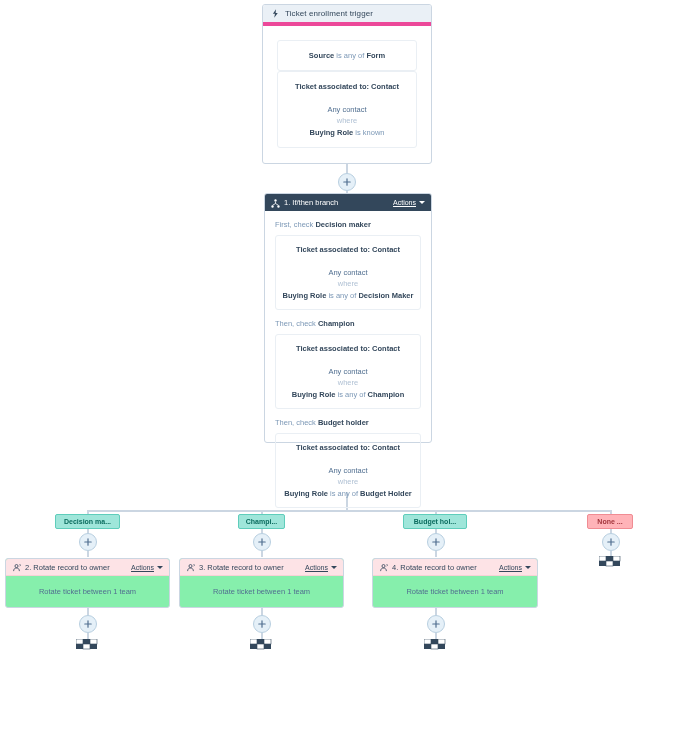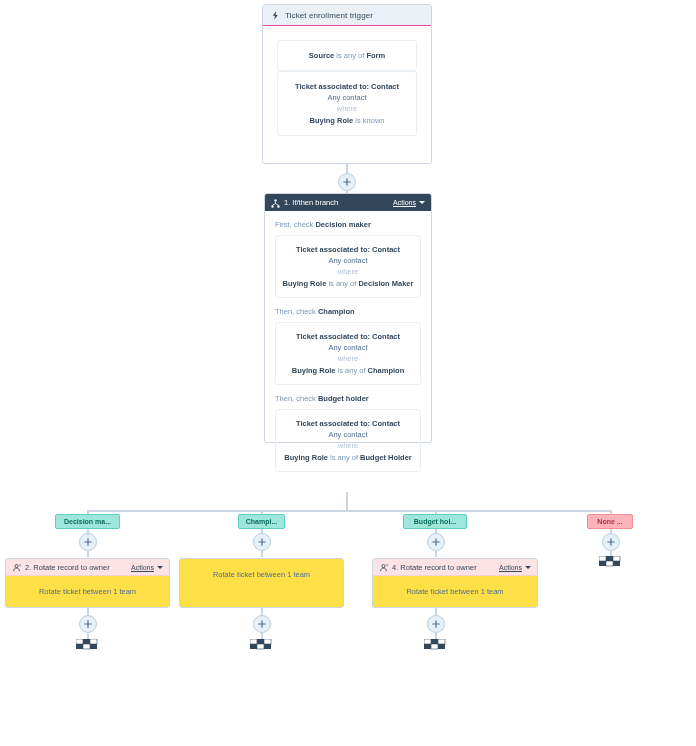--- a/index.html
+++ b/index.html
@@ -63,21 +63,21 @@
     background: #ffffff;
     border: 1px solid #cbd6e2;
     border-radius: 3px;
     box-sizing: border-box;
     z-index: 3;
   }
   .trigger-card { left: 262px; top: 4px; width: 170px; height: 160px; }
   .trigger-head {
     height: 21px;
     background: #eaf0f6;
-    border-bottom: 1px solid #ec4899;
+    border-bottom: 4px solid #ec4899;
     display: flex;
     align-items: center;
     padding: 0 8px;
     box-sizing: border-box;
     border-radius: 2px 2px 0 0;
   }
   .trigger-head .ttl {
     font-size: 8px;
     color: #33475b;
     margin-left: 5px;
@@ -98,21 +98,21 @@
     text-align: center;
   }
   .crit-line {
     font-size: 7.5px;
     color: #33475b;
     line-height: 11px;
     white-space: nowrap;
   }
   .crit-line b { font-weight: bold; color: #33475b; }
   .crit-line .lt { color: #7c98b6; font-weight: normal; }
-  .crit-sub { font-size: 7.5px; color: #516f90; line-height: 11px; }
+  .crit-sub { font-size: 7.5px; color: #516f90; line-height: 11px; margin-top: 12px; }
   .crit-where { font-size: 7.5px; color: #b0c1d4; line-height: 12px; }
   .joiner {
     position: relative;
     height: 19px;
   }
   .joiner .jtext {
     position: absolute;
     left: 0; right: 0; top: 4px;
     text-align: center;
     font-size: 7.5px;
@@ -195,21 +195,21 @@
   }
   .pill.pink {
     background: #ffb3b8;
     border: 1px solid #f08c93;
     color: #a3353c;
   }
 
   
   .act-card {
     position: absolute;
-    background: #fde047;
+    background: #86efac;
     border: 1px solid #cbd6e2;
     border-radius: 3px;
     box-sizing: border-box;
     z-index: 3;
   }
   .act-head {
     height: 17px;
     background: #fde3e6;
     display: flex;
     align-items: center;
@@ -405,20 +405,34 @@
       <span class="ttl">2. Rotate record to owner</span>
       <span class="actions">
         <span>Actions</span>
         <span class="caret-dark"></span>
       </span>
     </div>
     <div class="act-body">Rotate ticket between 1 team</div>
   </div>
 
   <div class="act-card" style="left:179px; top:558px; width:165px; height:50px;">
+    <div class="act-head">
+      <span>
+        <svg width="9" height="9" viewBox="0 0 10 10">
+          <circle cx="5" cy="3.4" r="1.7" fill="none" stroke="#33475b" stroke-width="0.9"></circle>
+          <path d="M1.8 9 C1.8 6.6 3.2 5.6 5 5.6 C6.8 5.6 8.2 6.6 8.2 9" fill="none" stroke="#33475b" stroke-width="0.9"></path>
+          <path d="M8.4 1.2 L9.6 2.4 L8.4 3.6" fill="none" stroke="#33475b" stroke-width="0.8"></path>
+        </svg>
+      </span>
+      <span class="ttl">3. Rotate record to owner</span>
+      <span class="actions">
+        <span>Actions</span>
+        <span class="caret-dark"></span>
+      </span>
+    </div>
     <div class="act-body">Rotate ticket between 1 team</div>
   </div>
 
   <div class="act-card" style="left:372px; top:558px; width:166px; height:50px;">
     <div class="act-head">
       <span>
         <svg width="9" height="9" viewBox="0 0 10 10">
           <circle cx="5" cy="3.4" r="1.7" fill="none" stroke="#33475b" stroke-width="0.9"></circle>
           <path d="M1.8 9 C1.8 6.6 3.2 5.6 5 5.6 C6.8 5.6 8.2 6.6 8.2 9" fill="none" stroke="#33475b" stroke-width="0.9"></path>
           <path d="M8.4 1.2 L9.6 2.4 L8.4 3.6" fill="none" stroke="#33475b" stroke-width="0.8"></path>

